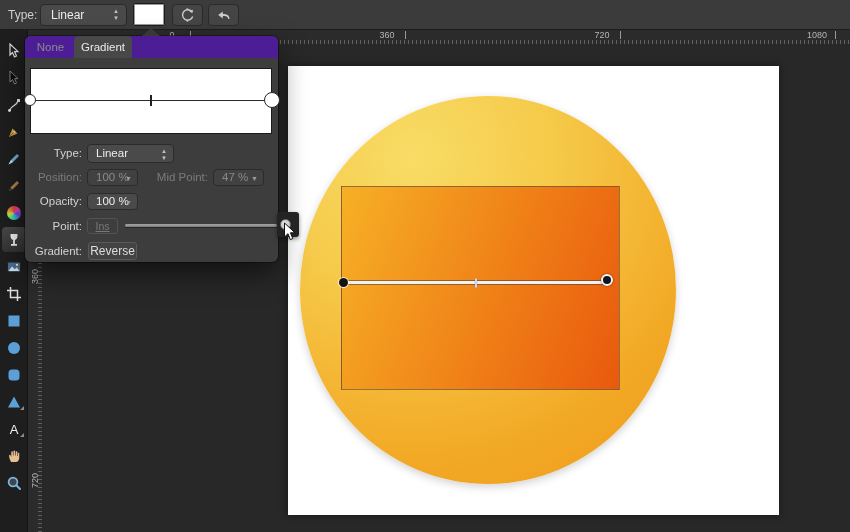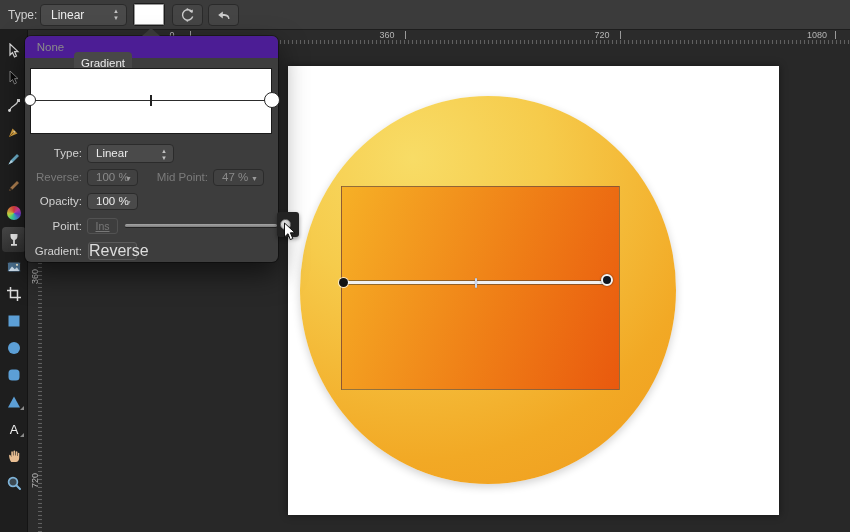--- a/index.html
+++ b/index.html
@@ -48,34 +48,34 @@
   .gline .dotL { position:absolute; left:1px; top:4px; width:9px; height:9px; border-radius:50%; background:#141414; box-shadow:0 0 0 1px rgba(255,255,255,.7); }
   .gline .dotR { position:absolute; left:263px; top:0px; width:12px; height:12px; border-radius:50%; background:#101620; border:2.5px solid #f5f5f5; box-shadow:0 0 2px rgba(0,0,0,.6); }
   .gline .mid { position:absolute; left:137px; top:4px; width:2px; height:10px; background:#c9d6ec; border-radius:1px; box-shadow:0 0 1px #556; }
 
   
   .panel { position:absolute; left:25px; top:36px; width:253px; height:226px; background:#3d3d3d; border-radius:6px; box-shadow:0 12px 28px rgba(0,0,0,.55), 0 0 0 1px rgba(0,0,0,.35); z-index:5; }
   .panel .notch { position:absolute; left:117px; top:-8px; width:0; height:0; border-left:9px solid transparent; border-right:9px solid transparent; border-bottom:8px solid #383838; }
   .tabrow { position:absolute; left:0; top:0; width:253px; height:22px; background:#4c1d95; border-radius:6px 6px 0 0; }
   .tab { position:absolute; top:0px; height:22px; line-height:22px; text-align:center; font-size:11.5px; }
   .tab.none { left:2px; width:47px; color:#8a8a8a; }
-  .tab.grad { left:49px; width:58px; color:#eaeaea; background:#484848; border-radius:4px 4px 0 0;margin-top:16px; }
+  .tab.grad { left:49px; width:58px; color:#eaeaea; background:#484848; border-radius:4px 4px 0 0; }
   .strip { position:absolute; left:5px; top:32px; width:242px; height:66px; background:#ffffff; border:1px solid #1b1b1b; }
   .strip .midline { position:absolute; left:0; right:0; top:31px; height:1px; background:#2c2c2c; }
   .strip .h { position:absolute; border-radius:50%; background:#ffffff; border:1.5px solid #252525; }
   .strip .hl { left:-7px; top:25px; width:12px; height:12px; }
   .strip .hr { right:-9px; top:23px; width:16px; height:16px; }
   .strip .mtick { position:absolute; left:119px; top:26px; width:1.5px; height:11px; background:#222; }
 
   .row-label { position:absolute; width:57px; text-align:right; font-size:11.5px; color:#d2d2d2; }
   .row-label.dis { color:#7b7b7b; }
   .dd { position:absolute; background:#4a4a4a; border:1px solid #2b2b2b; border-radius:4px; font-size:11.5px; color:#ececec; line-height:15px; padding-left:8px; }
   .dd.dis { background:#414141; color:#8a8a8a; }
   .dd .arr { position:absolute; right:5px; top:1px; font-size:7px; color:#9a9a9a; }
-  .btn { position:absolute; background:#434343; border:1px solid #5a5a5a; border-radius:3px; color:#dddddd; font-size:16px; text-align:center; }
+  .btn { position:absolute; background:#434343; border:1px solid #5a5a5a; border-radius:3px; color:#dddddd; font-size:12px; text-align:center; }
   .btn.dis { color:#787878; border-color:#525252; background:#3e3e3e;text-decoration:underline; }
   .slider { position:absolute; left:100px; top:188px; width:152px; height:3px; border-radius:2px; background:linear-gradient(#a6a6a6,#7d7d7d); box-shadow:0 1px 0 rgba(0,0,0,.4); }
 
   .knobpop { position:absolute; left:277px; top:212px; width:22px; height:25px; background:#232323; border-radius:3px; z-index:6; box-shadow:0 2px 4px rgba(0,0,0,.4); }
   .knob { position:absolute; left:3px; top:7px; width:11px; height:11px; border-radius:50%; background:radial-gradient(circle at 40% 35%, #e3e3e3, #b5b5b5); border:1px solid #6f6f6f; }
   .cursor { position:absolute; left:283px; top:222px; z-index:9; }
 </style>
 </head>
 <body>
 
@@ -249,21 +249,21 @@
 
     <div class="row-label" style="left:0;top:111px">Type:</div>
     <div class="dd" style="left:62px;top:108px;width:87px;height:19px;line-height:17px">
       <span>Linear</span>
       <span class="chev2" style="right:6px;top:2.5px">
           <span>▲</span>
           <span>▼</span>
         </span>
     </div>
 
-    <div class="row-label dis" style="left:0;top:135px">Reverse:</div>
+    <div class="row-label dis" style="left:0;top:135px">Position:</div>
     <div class="dd dis" style="left:62px;top:133px;width:51px;height:17px">
       <span>100 %</span>
       <span class="arr">▼</span>
     </div>
     <div class="row-label dis" style="left:120px;top:135px;width:63px">Mid Point:</div>
     <div class="dd dis" style="left:188px;top:133px;width:51px;height:17px">
       <span>47 %</span>
       <span class="arr">▼</span>
     </div>
 

